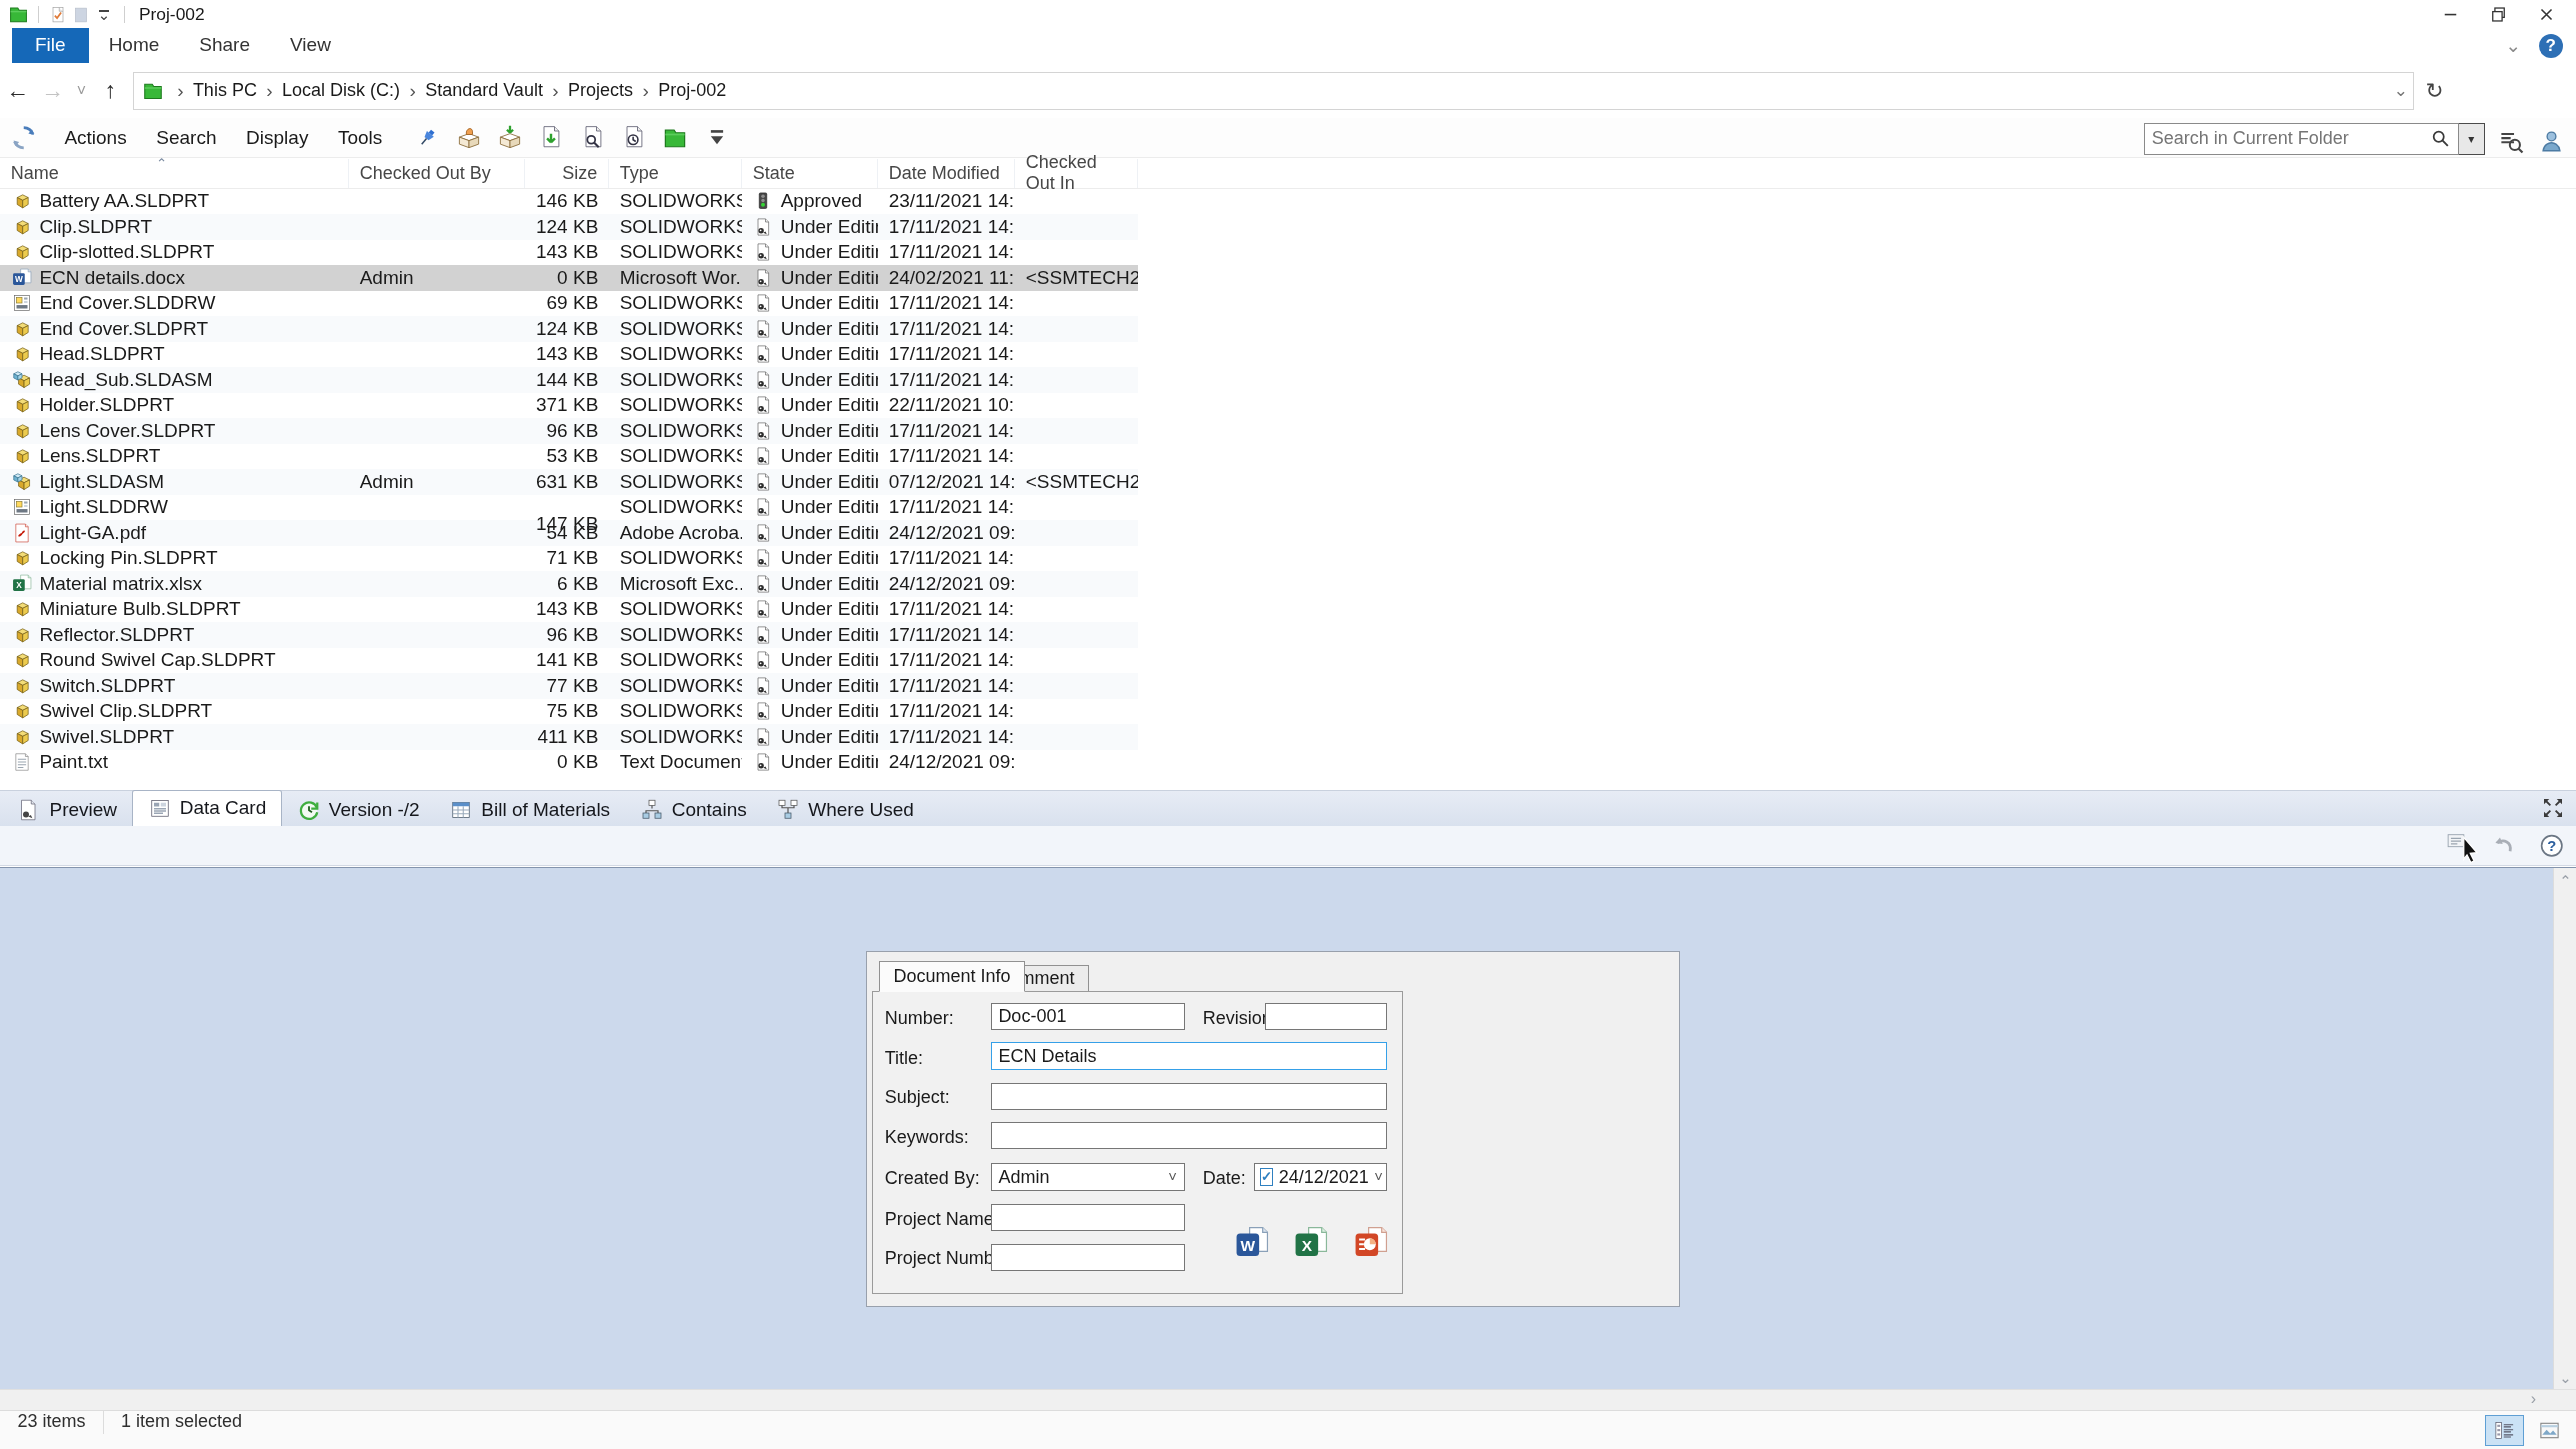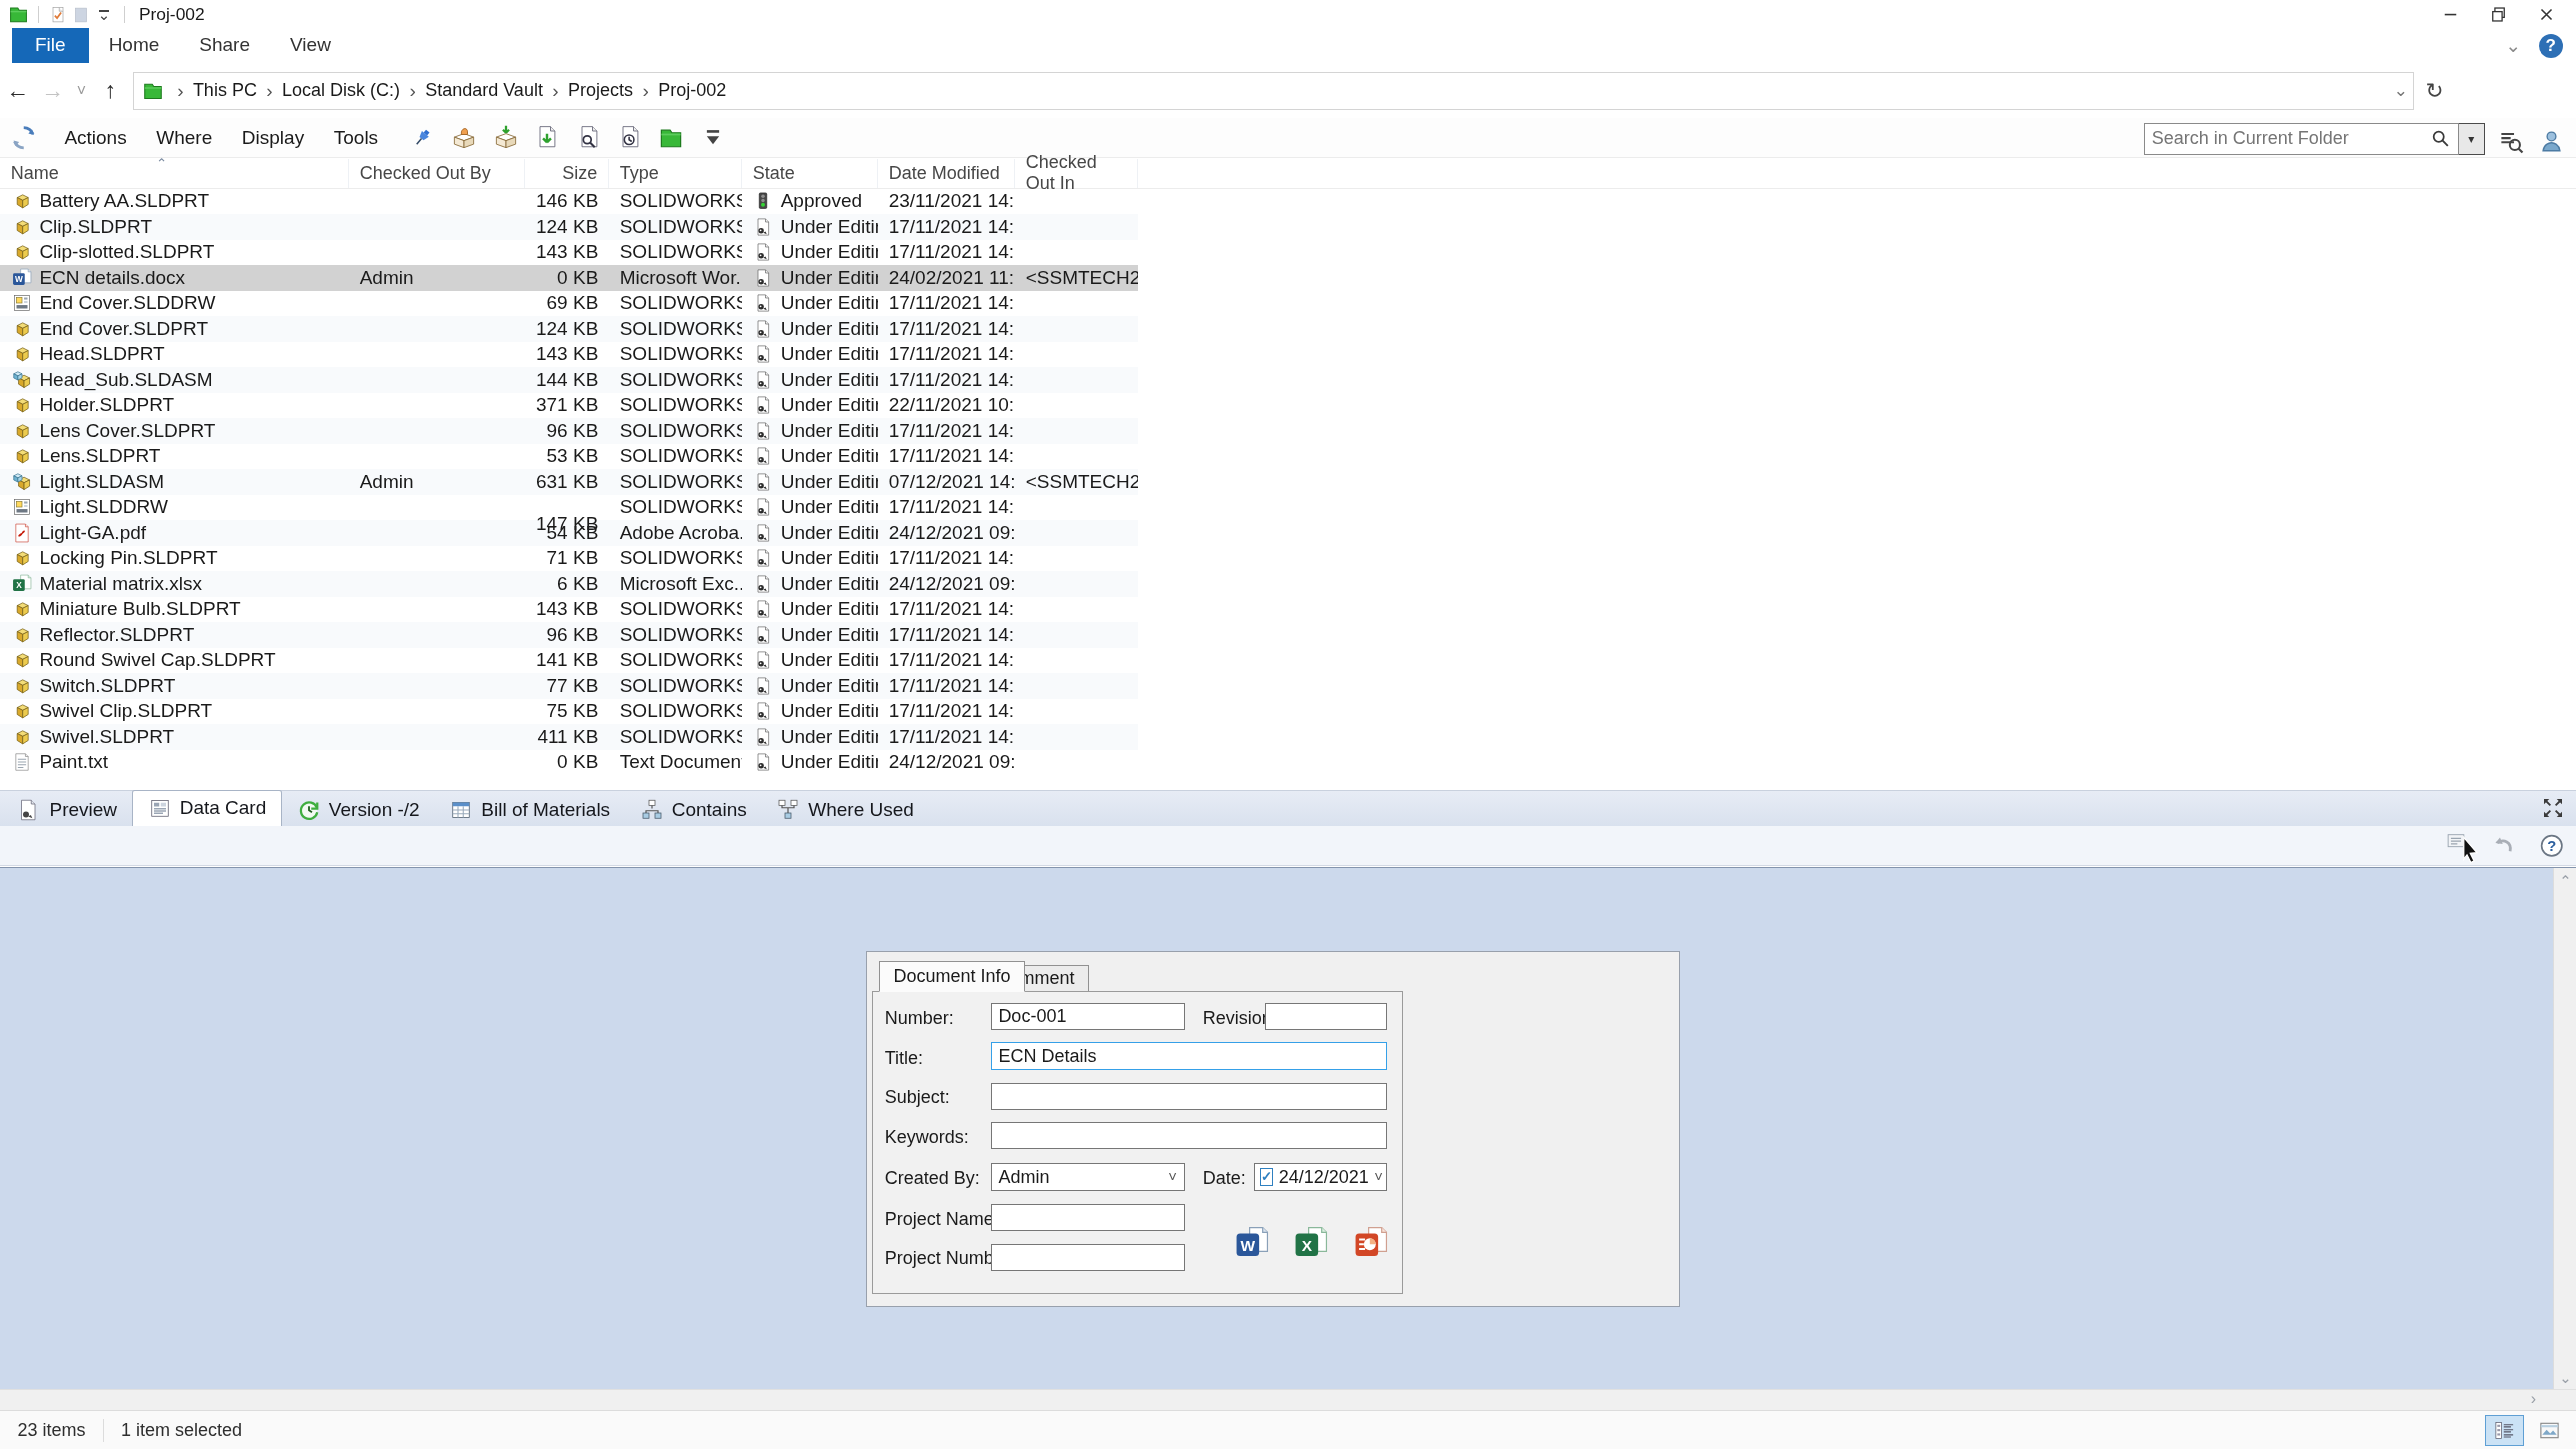--- a/index.html
+++ b/index.html
@@ -97,21 +97,21 @@
   .dc-date .chev { color:#555; font-size:14.8px; margin-left:auto; }
   .office-icos { position:absolute; left:360px; top:232px; display:flex; gap:21.5px; }
   .office-icos svg { width:38px; height:38px; }
 
   .dc-status { position:absolute; left:550px; top:27px; width:254px; height:306px; border:0.7px solid #c0c0c0; }
   .dc-status .legend { position:absolute; top:-10.7px; left:12px; background:#f0f0f0; padding:0 5.4px; font-size:19px; color:#232c3e; }
   .st-label { position:absolute; left:12px; font-size:19px; color:#1c2430; }
   .st-value { position:absolute; left:12px; font-size:20px; font-weight:bold; color:#14148c; }
 
   
-  .statusbar { position:absolute; left:0; top:1410px; width:2576px; height:39px; background:#fafafa; border-top:0.7px solid #dcdcdc; display:flex; align-items:center; }
+  .statusbar { position:absolute; left:0; top:1410px; width:2576px; height:39px; background:#fafafa; border-top:0.7px solid #dcdcdc; display:flex; align-items:flex-start; }
   .sb-text { font-size:18px; color:#2e2e2e; padding:0 17.4px; }
   .sb-div { width:0.7px; height:23px; background:#dcdcdc; }
   .view-btns { position:absolute; right:6.7px; top:4px; display:flex; gap:6.7px; }
   .view-btn { width:39px; height:31px; display:flex; align-items:center; justify-content:center; }
   .view-btn.active { background:#cbe2f5; border:1.3px solid #5e9fd4; }
   .view-btn svg { width:23px; height:23px; }
 
   .mouse-cursor { position:absolute; left:2455px; top:833px; width:35px; height:35px; z-index:50; }
 </style>
 </head>
@@ -208,21 +208,21 @@
     <span class="pdm-logo">
         <svg viewBox="0 0 32 32">
           <path d="M16 5a11 11 0 0 1 10 7" stroke="#4a7dbb" stroke-width="3.2" fill="none"></path>
           <path d="M16 27a11 11 0 0 1-10-7" stroke="#8aa4c4" stroke-width="3.2" fill="none"></path>
           <path d="M25 7l2 6-6-1.5z" fill="#4a7dbb"></path>
           <path d="M7 25l-2-6 6 1.5z" fill="#8aa4c4"></path>
         </svg>
       </span>
     <span id="menu-items" style="display:flex;">
         <span class="menu-item">Actions</span>
-        <span class="menu-item">Where</span>
+        <span class="menu-item">Search</span>
         <span class="menu-item">Display</span>
         <span class="menu-item">Tools</span>
       </span>
     <span id="toolbar-icons" style="display:flex;align-items:center;">
         <span class="pin-ico">
           <svg viewBox="0 0 32 32">
             <g transform="rotate(40 16 16)">
               <rect x="13" y="4" width="6" height="5" fill="#2f6fd0"></rect>
               <path d="M10 9h12l-2.5 8h-7z" fill="#4a86dd"></path>
               <rect x="15" y="17" width="2" height="10" fill="#334a66"></rect>

